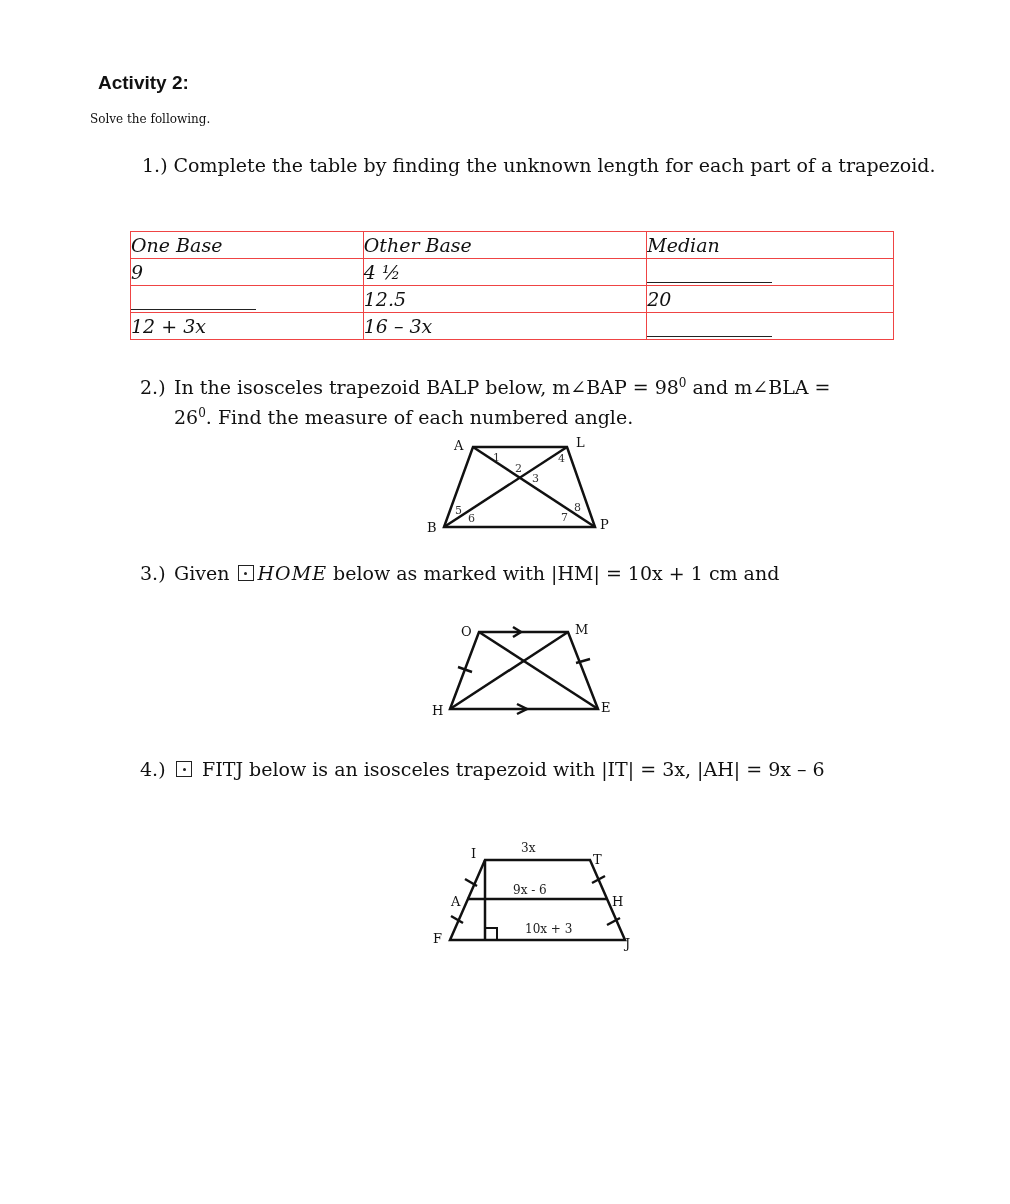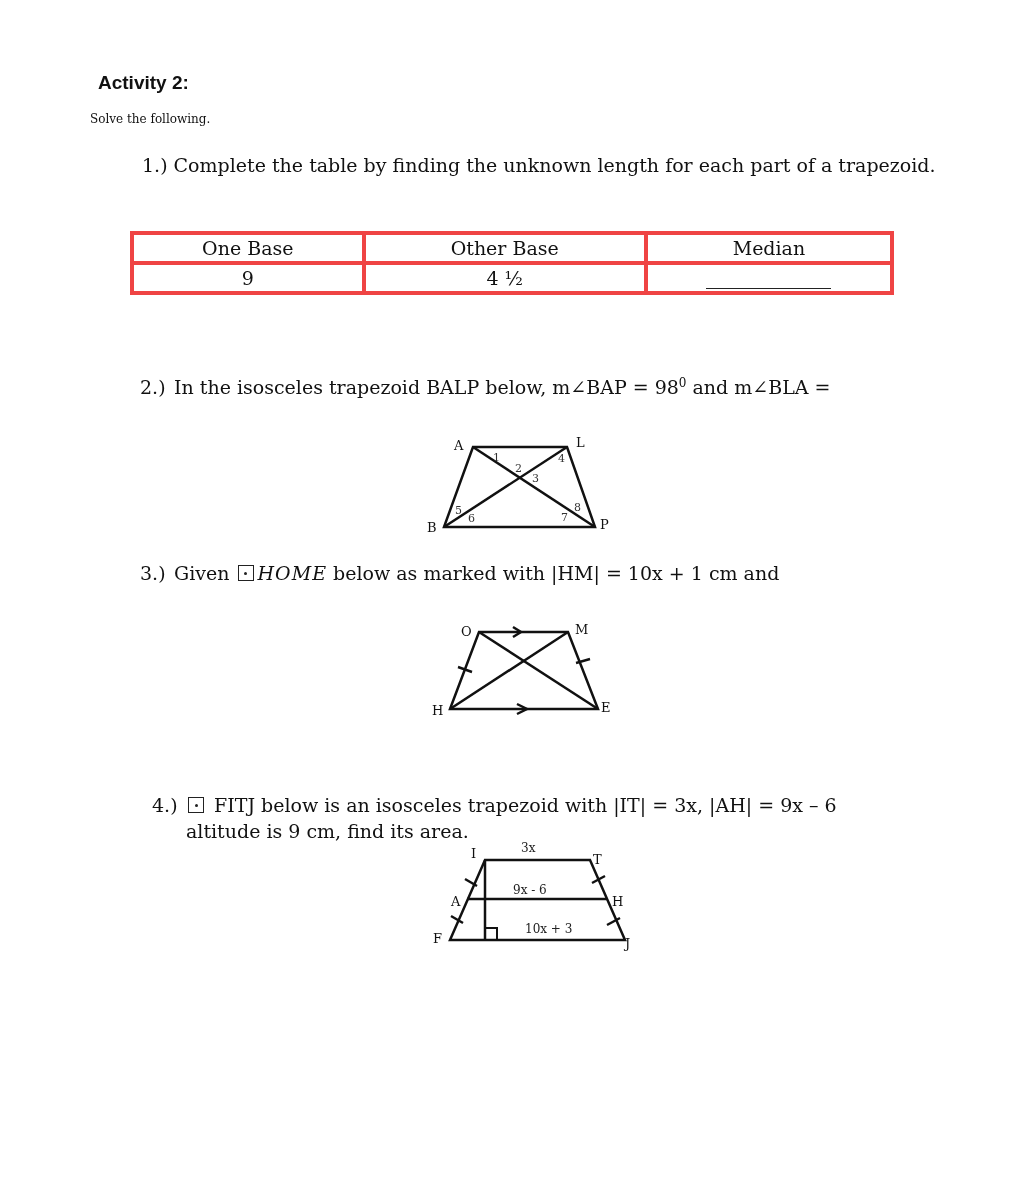--- a/index.html
+++ b/index.html
@@ -5,21 +5,21 @@
   html, body { margin:0; padding:0; background:#ffffff; }
   body { width:1010px; height:1204px; position:relative; overflow:hidden;
          font-family:"DejaVu Serif","Liberation Serif",serif; color:#111; }
   .abs { position:absolute; }
   .title { left:98px; top:72px; font-family:"Liberation Sans",sans-serif; font-weight:bold; font-size:19px; }
   .sub { left:90px; top:112px; font-size:12px; }
   .p { font-size:19px; line-height:26px; }
   .q1 { left:90px; top:152px; width:852px; text-align:justify; }
   .q1 .indent { padding-left:52px; }
   table.tbl { position:absolute; left:130px; top:231px; width:764px; border-collapse:collapse; font-size:19px; }
-  table.tbl td { border:4px solid #ef4444; text-align:center; height:26px; padding:0; }
+  table.tbl td { border:1px solid #ef4444; text-align:left; height:26px; padding:0;font-style:italic; }
   .blank { display:inline-block; width:125px; border-bottom:1.5px solid #222; height:20px; vertical-align:bottom; }
   .q { left:140px; width:802px; text-align:justify; }
   .q .num { display:inline-block; width:34px; }
   .q .cont { padding-left:34px; display:block; }
   .tri-box { display:inline-block; width:14px; height:14px; border:1.5px solid #222; position:relative; vertical-align:-1px; margin:0 4px 0 2px; }
   .tri-box::after { content:""; position:absolute; width:3px; height:3px; background:#222; border-radius:50%; left:5.5px; top:5.5px; }
   .ital { font-style:italic; letter-spacing:1px; }
   svg text { font-family:"DejaVu Serif","Liberation Serif",serif; }
   svg .sans { font-family:"Liberation Sans",sans-serif; }
 </style>
@@ -43,25 +43,36 @@
       <tr>
     <td>One Base</td>
     <td>Other Base</td>
     <td>Median</td>
   </tr>
   <tr>
     <td>9</td>
     <td>4 ½</td>
     <td><span class="blank"></span></td>
   </tr>
+  <tr>
+    <td><span class="blank"></span></td>
+    <td>12.5</td>
+    <td>20</td>
+  </tr>
+  <tr>
+    <td>12 + 3x</td>
+    <td>16 – 3x</td>
+    <td><span class="blank"></span></td>
+  </tr>
 </tbody>
   </table>
 
 <div class="abs p q" style="top:370px;">
   <span class="num">2.)</span><span>In the isosceles trapezoid BALP below, m∠BAP = 98</span><sup style="font-size:12px">0</sup><span> and m∠BLA =</span>
+  <span class="cont"><span>26</span><sup style="font-size:12px">0</sup><span>. Find the measure of each numbered angle.</span></span>
 </div>
 
 <svg class="abs" style="left:410px;top:432px" width="220" height="105">
   <g stroke="#111" stroke-width="2.5" fill="none">
     <polygon points="63,15 157,15 185,95 34,95"></polygon>
     <line x1="63" y1="15" x2="185" y2="95"></line>
     <line x1="157" y1="15" x2="34" y2="95"></line>
   </g>
   <g font-size="13" fill="#111">
     <text x="44" y="18">A</text>
@@ -98,24 +109,23 @@
     <line x1="156" y1="51" x2="170" y2="47"></line>
   </g>
   <g font-size="13" fill="#111">
     <text x="41" y="24">O</text>
       <text x="155" y="22">M</text>
     <text x="12" y="103">H</text>
       <text x="181" y="100">E</text>
   </g>
 </svg>
 
-<div class="abs p q" style="top:792px;margin-left:12px;">
+<div class="abs p q" style="top:756px;">
   <span class="num">4.)</span><span class="tri-box"></span>
   <span>FITJ below is an isosceles trapezoid with |IT| = 3x, |AH| = 9x – 6</span>
-  <span class="cont">altitude is 9 cm, find its area.</span>
 </div>
 
 <svg class="abs" style="left:415px;top:836px" width="240" height="120">
   <g stroke="#111" stroke-width="2.5" fill="none">
     <polygon points="70,24 175,24 210,104 35,104"></polygon>
     <line x1="52" y1="63" x2="192" y2="63"></line>
     <line x1="70" y1="24" x2="70" y2="104"></line>
     <rect x="70" y="92" width="12" height="12" stroke-width="2"></rect>
     <line x1="50" y1="43" x2="62" y2="50"></line>
     <line x1="36" y1="80" x2="48" y2="87"></line>

